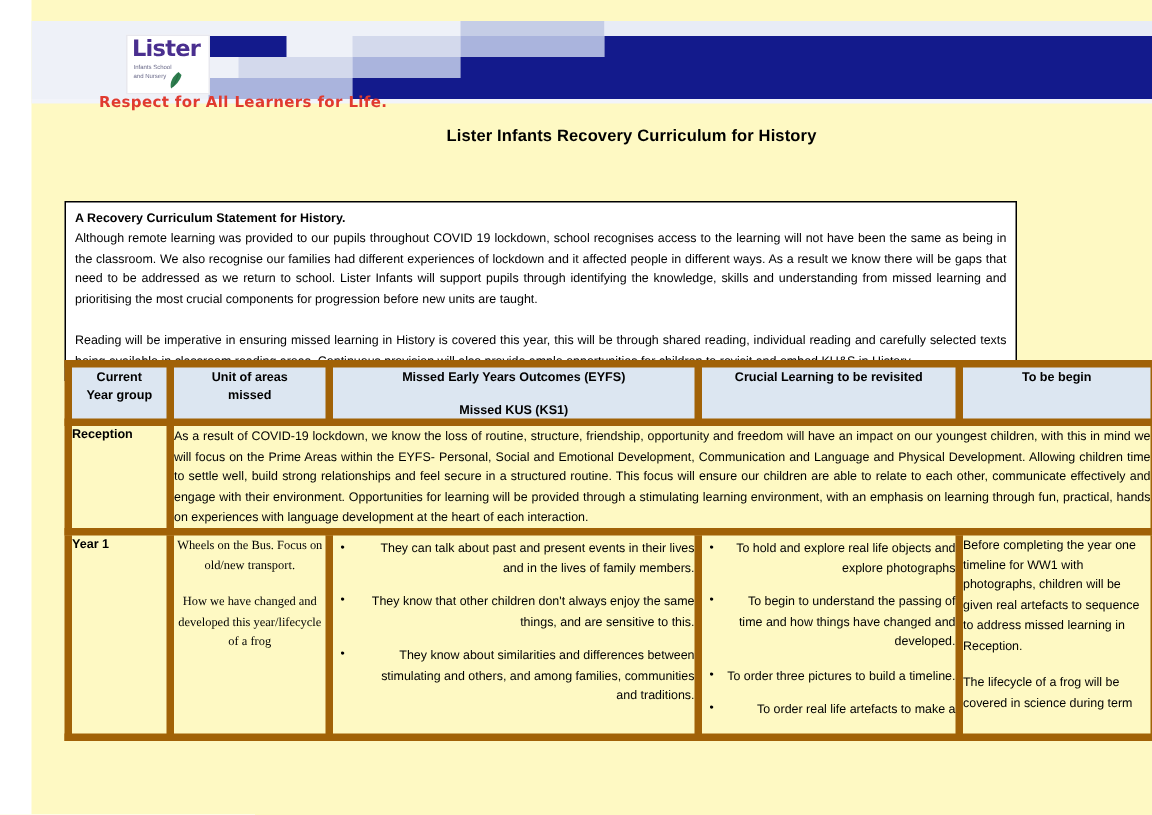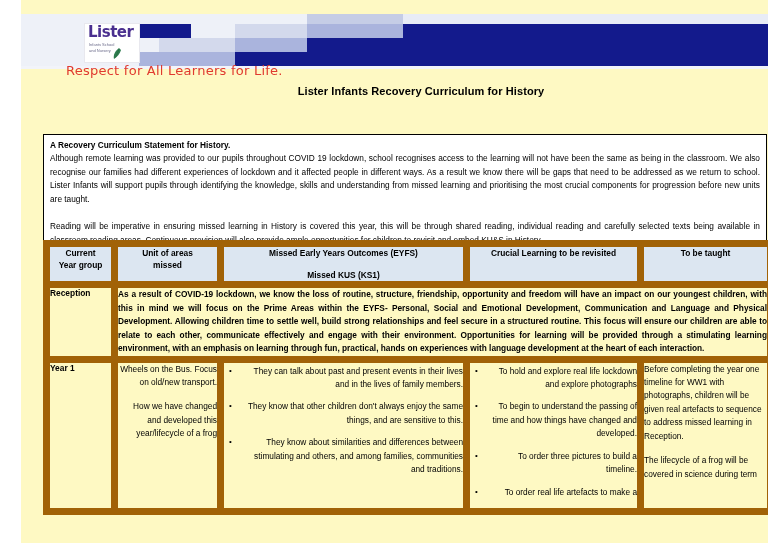--- a/index.html
+++ b/index.html
@@ -74,22 +74,22 @@
     top: 24px;
     width: 14px;
     height: 12px;
   }
 
   .tagline {
     position: absolute;
     left: 45px;
     top: 63px;
     font-family: "DejaVu Sans", sans-serif;
-    font-size: 13px;
-    font-weight: normal;
+    font-size: 10px;
+    font-weight: bold;
     color: #e03a2f;
     letter-spacing: 0.25px;
     white-space: nowrap;
   }
 
   
   .doc-title {
     position: absolute;
     left: 16px;
     top: 85px;
@@ -99,21 +99,21 @@
     font-weight: bold;
     color: #000;
     letter-spacing: 0.1px;
   }
 
   
   .statement-box {
     position: absolute;
     left: 22px;
     top: 134px;
-    width: 724px;
+    width: 635px;
     border: 1px solid #000;
     box-sizing: border-box;
     padding: 4px 6px 6px 6px;
     background: #fff;
   }
   .statement-head {
     font-size: 8.3px;
     font-weight: bold;
     line-height: 1.5;
     margin-bottom: 1px;
@@ -131,21 +131,21 @@
   
   .tbl {
     position: absolute;
     left: 22px;
     top: 240px;
     width: 724px;
     border-collapse: collapse;
     table-layout: fixed;
   }
   .tbl td, .tbl th {
-    border: 7px solid #a16207;
+    border: 5px solid #a16207;
     vertical-align: top;
     padding: 0;
   }
   .hdr-cell {
     background: #dce6f1;
     text-align: center;
     font-size: 8.4px;
     font-weight: bold;
     padding: 4px 3px 10px 3px;
     vertical-align: top;
@@ -160,27 +160,27 @@
     text-align: left;
     font-size: 8.4px;
     font-weight: bold;
     padding: 5px 2px 4px 2px;
   }
   .body-cell {
     font-size: 8.3px;
     line-height: 1.62;
     padding: 5px 6px 6px 6px;
     text-align: justify;
-    font-weight: bold;
   }
   .center-cell {
     font-size: 8.3px;
     line-height: 1.62;
     padding: 5px 4px 6px 4px;
-    text-align: right;
+    text-align: center;
+    font-family: Liberation Serif, serif;
   }
   .plain-cell {
     font-size: 8.3px;
     line-height: 1.62;
     padding: 5px 6px 6px 7px;
     text-align: left;
   }
 
   ul.bullets {
     margin: 2px 0 0 0;
@@ -273,21 +273,21 @@
         </th>
         <th class="hdr-cell">
           <span>Unit of areas</span><br>
           <span>missed</span>
         </th>
         <th class="hdr-cell">
           <span>Missed Early Years Outcomes (EYFS)</span>
           <span class="l2">Missed KUS (KS1)</span>
         </th>
         <th class="hdr-cell">Crucial Learning to be revisited</th>
-        <th class="hdr-cell">To be taught</th>
+        <th class="hdr-cell">To be begin</th>
       </tr>
     </thead>
     <tbody>
 
       <tr>
         <td class="yg-cell">Reception</td>
         <td class="body-cell" colspan="4">As a result of COVID-19 lockdown, we know the loss of routine, structure, friendship, opportunity and freedom will have an impact on our youngest children, with this in mind we will focus on the Prime Areas within the EYFS- Personal, Social and Emotional Development, Communication and Language and Physical Development. Allowing children time to settle well, build strong relationships and feel secure in a structured routine.  This focus will ensure our children are able to relate to each other, communicate effectively and engage with their environment. Opportunities for learning will be provided through a stimulating learning environment, with an emphasis on learning through fun, practical, hands on experiences with language development at the heart of each interaction.</td>
       </tr>
 
       <tr>
@@ -301,21 +301,21 @@
         <td class="plain-cell">
           <ul class="bullets">
             <li>They can talk about past and present events in their lives and in the lives of family members.</li>
             <li>They know that other children don't always enjoy the same things, and are sensitive to this.</li>
             <li>They know about similarities and differences between stimulating and others, and among families, communities and traditions.</li>
           </ul>
         </td>
 
         <td class="plain-cell">
           <ul class="bullets">
-            <li>To hold and explore real life lockdown and explore photographs</li>
+            <li>To hold and explore real life objects and explore photographs</li>
             <li>To begin to understand the passing of time and how things have changed and developed.</li>
             <li>To order three pictures to build a timeline.</li>
             <li>To order real life artefacts to make a</li>
           </ul>
         </td>
 
         <td class="plain-cell">
           <div class="para-blk">Before completing the year one timeline for WW1 with photographs, children will be given real artefacts to sequence to address missed learning in Reception.</div>
           <div class="para-blk">The lifecycle of a frog will be covered in science  during term</div>
         </td>

